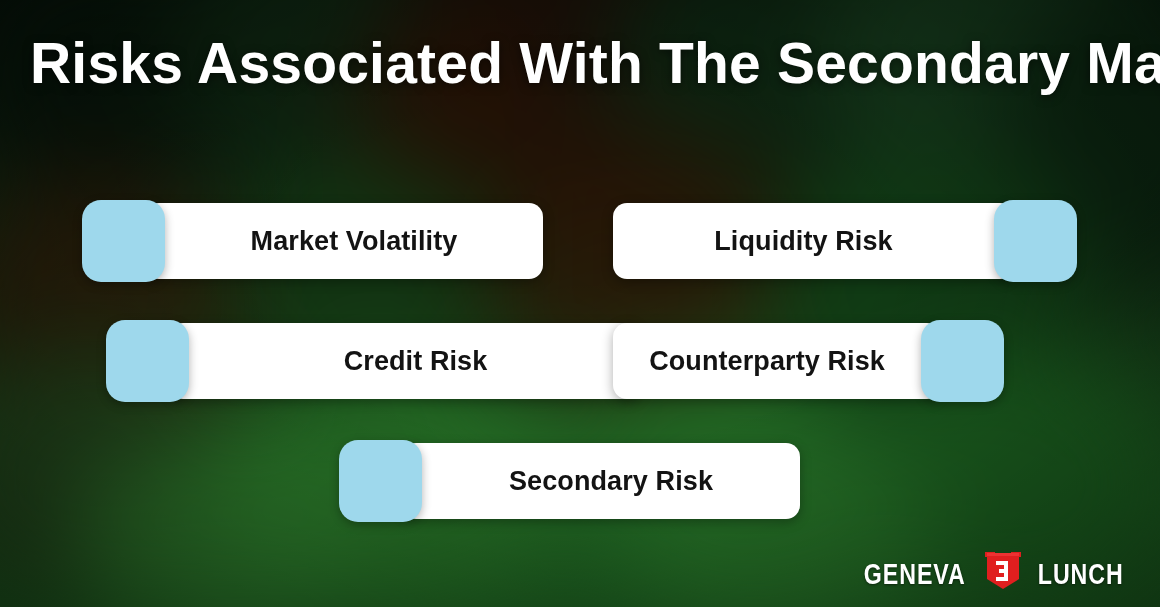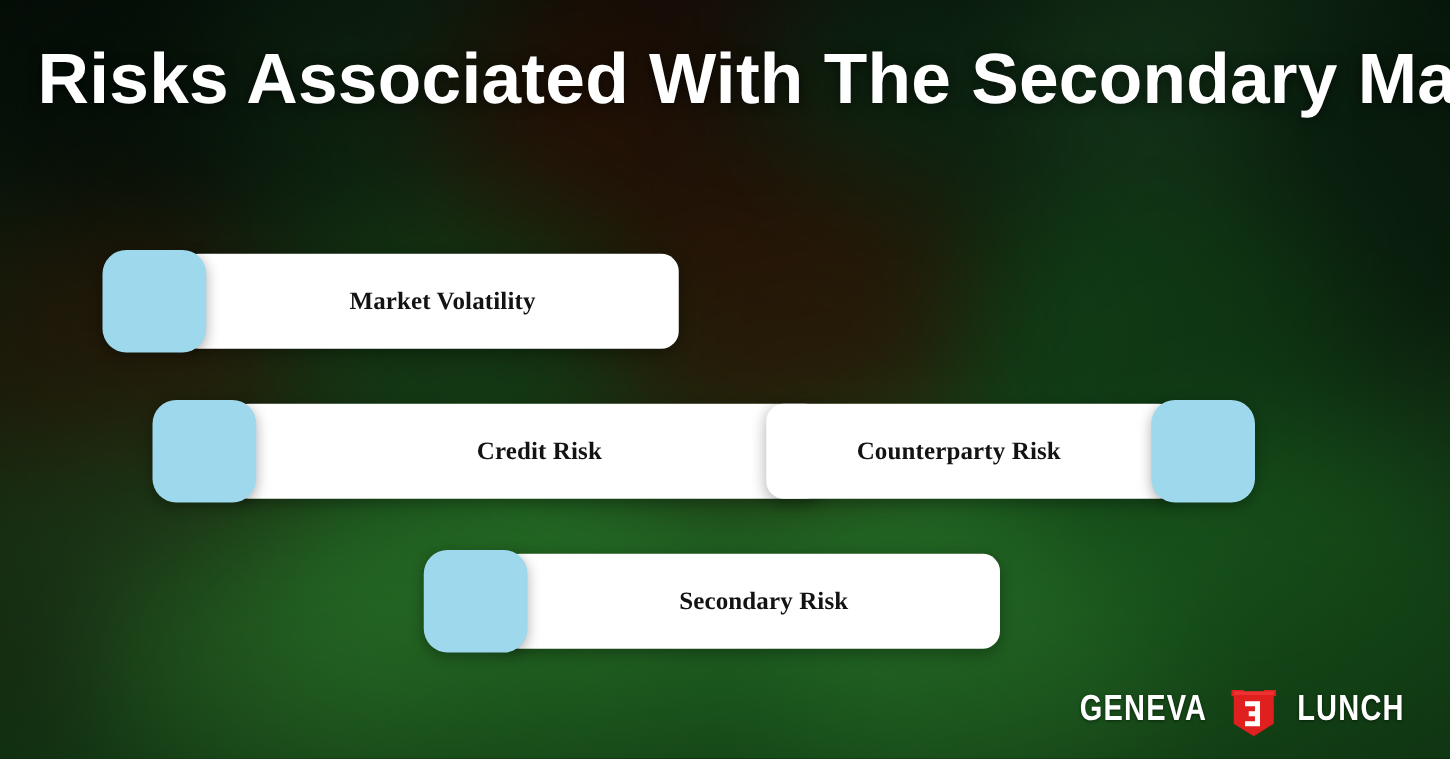--- a/index.html
+++ b/index.html
@@ -104,41 +104,41 @@
   
   .card.accent-left .blue { position: relative; z-index: 2; margin-right: -20px; }
   .card.accent-left .white { padding-left: 20px; }
   
   .card.accent-right { flex-direction: row-reverse; }
   .card.accent-right .blue { position: relative; z-index: 2; margin-left: -20px; }
   .card.accent-right .white { padding-right: 20px; }
 
   .card-label {
     color: #131313;
-    font-size: 20px;
+    font-size: 27px;
     font-weight: bold;
-    font-family: Liberation Serif, serif;
+    font-family: Liberation Sans, sans-serif;
     letter-spacing: 0.1px;
     white-space: nowrap;
   }
 
   
   .card-1 { left: 82px;  top: 200px; width: 461px; }
   .card-2 { left: 613px; top: 200px; width: 464px; }
-  .card-3 { left: 82px;  top: 320px; width: 536px; padding-left: 40px; }
+  .card-3 { left: 66px;  top: 320px; width: 536px; padding-left: 40px; }
   .card-4 { left: 613px; top: 320px; width: 391px; }
   .card-5 { left: 339px; top: 440px; width: 461px; }
 
   
   .logo {
     position: absolute;
     right: 26px;
     bottom: 16px;
     display: flex;
-    align-items: flex-start;
+    align-items: flex-end;
     gap: 6px;
     height: 40px;
   }
   .logo-word {
     color: #ffffff;
     font-size: 29px;
     font-weight: bold;
     font-family: "Liberation Sans Narrow", "Liberation Sans", sans-serif;
     letter-spacing: 1.2px;
     transform: scaleX(0.80);
@@ -182,20 +182,26 @@
 
   <div class="title">Risks Associated With The Secondary Market</div>
 
   <div class="card accent-left card-1">
     <div class="blue"></div>
     <div class="white">
       <span class="card-label">Market Volatility</span>
     </div>
   </div>
 
+  <div class="card accent-right card-2">
+    <div class="blue"></div>
+    <div class="white">
+      <span class="card-label">Liquidity Risk</span>
+    </div>
+  </div>
 
   <div class="card accent-left card-3">
     <div class="blue"></div>
     <div class="white">
       <span class="card-label">Credit Risk</span>
     </div>
   </div>
 
   <div class="card accent-right card-4">
     <div class="blue"></div>

